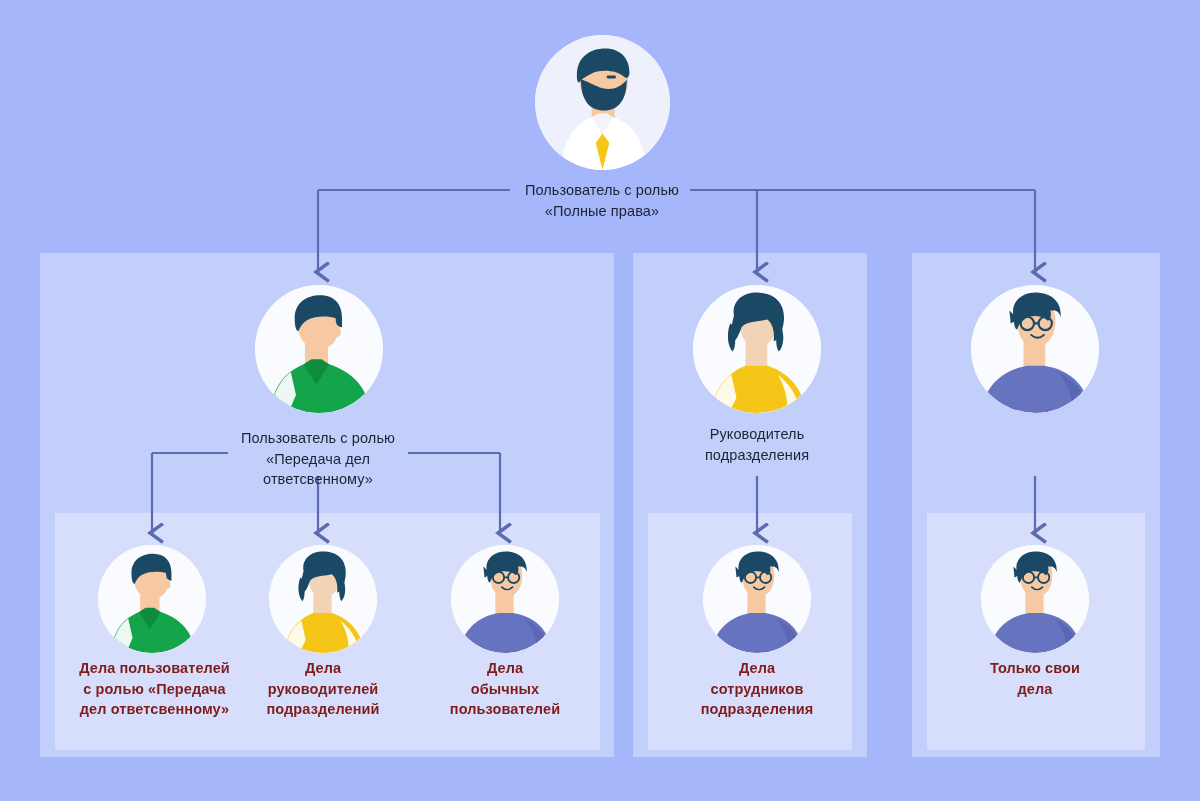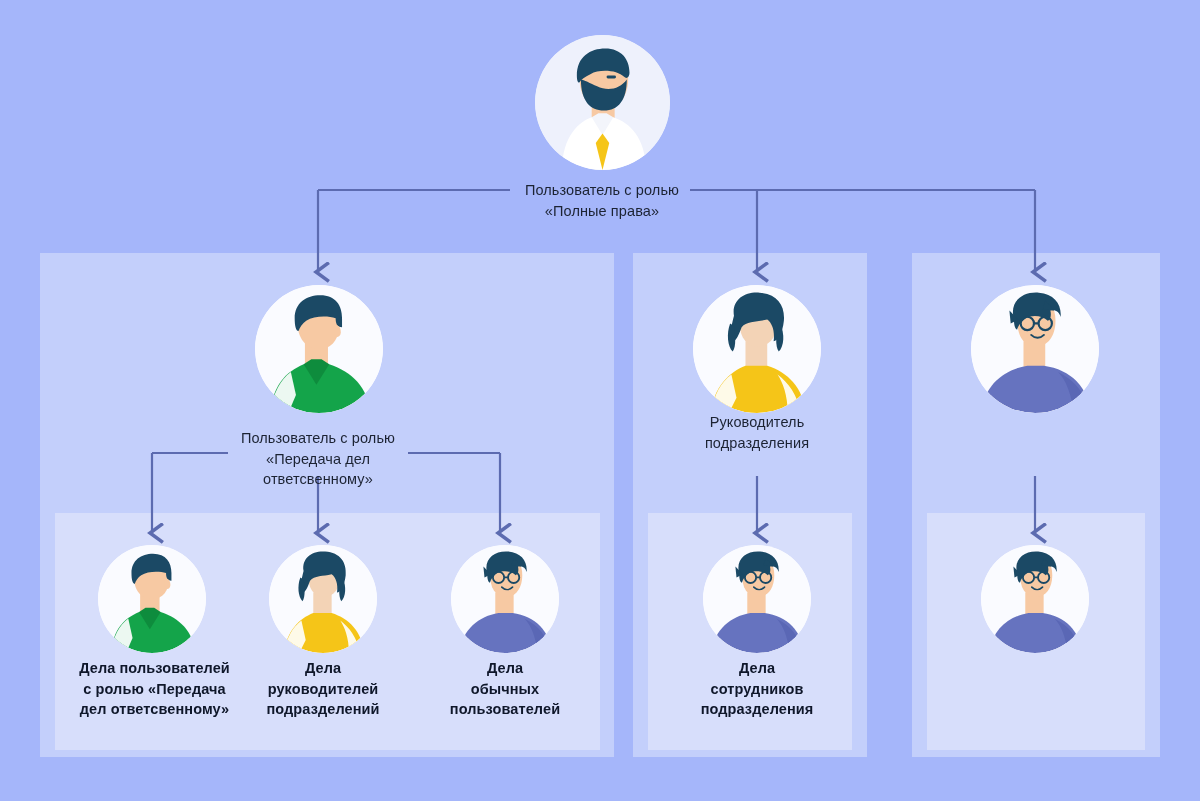--- a/index.html
+++ b/index.html
@@ -45,21 +45,21 @@
     position: absolute;
     text-align: center;
     color: #1c2333;
     font-size: 14.5px;
     line-height: 1.42;
     white-space: pre-line;
     letter-spacing: .1px;
   }
   .node-label.bold {
     font-weight: bold;
-    color: #0f172a;
+    color: #7f1d1d;
   }
 
   
   #wires {
     position: absolute;
     left: 0; top: 0;
     width: 1200px;
     height: 801px;
     pointer-events: none;
   }
@@ -165,21 +165,21 @@
         <path d="M14,100 C16,80 28,68 41,63 L58,63 C74,68 86,80 88,100 Z" fill="#f5c518"></path>
         <path d="M14,100 C16,86 22,76 30,70 L34,88 L28,100 Z" fill="#ffffff" opacity="0.9"></path>
         <path d="M66,70 C74,76 82,86 84,100 L74,100 C74,86 70,76 66,70 Z" fill="#ffffff" opacity="0.9"></path>
         <path d="M36,26 C36,16 42,10 51,10 C61,10 66,17 66,28 C66,40 60,48 51,48 C41,48 36,40 36,26 Z" fill="#f3d3b6"></path>
         <path d="M32,24 C30,12 40,5 52,6 C66,7 72,16 71,28 C70,38 66,44 63,44 C64,36 62,30 58,27 C50,29 42,28 38,33 C36,38 34,44 31,44 C28,40 30,32 32,24 Z" fill="#1b4965"></path>
         <path d="M29,30 C26,38 27,48 31,52 C34,48 33,38 32,32 Z" fill="#1b4965"></path>
         <path d="M68,30 C72,38 71,48 67,52 C64,48 65,38 66,32 Z" fill="#1b4965"></path>
       </g>
     </svg>
   </div>
-  <div class="node-label" style="left:667px; top:412px; width:180px;">Руководитель
+  <div class="node-label" style="left:667px; top:424px; width:180px;">Руководитель
 подразделения</div>
 
   <div class="avatar" style="left:971px; top:285px; width:128px; height:128px;">
     <svg class="av-svg" viewBox="0 0 100 100">
       <clipPath id="c3">
           <circle cx="50" cy="50" r="50"></circle>
         </clipPath>
       <g clip-path="url(#c3)">
         <rect width="100" height="100" fill="#fafbff"></rect>
         <rect x="41" y="44" width="17" height="20" fill="#f7c9a3"></rect>
@@ -316,14 +316,16 @@
         <g fill="none" stroke="#1b4965" stroke-width="1.7">
           <circle cx="44" cy="30" r="5.2"></circle>
           <circle cx="58" cy="30" r="5.2"></circle>
           <path d="M49.2,30 L52.8,30"></path>
           <path d="M38.8,29 L35,28"></path>
         </g>
         <path d="M47,39 C50,42 54,42 57,39" fill="none" stroke="#1b4965" stroke-width="1.5" stroke-linecap="round"></path>
       </g>
     </svg>
   </div>
+  <div class="node-label bold" style="left:953px; top:658px; width:164px;">Только свои
+дела</div>
 
 </div>
 
 </body></html>

